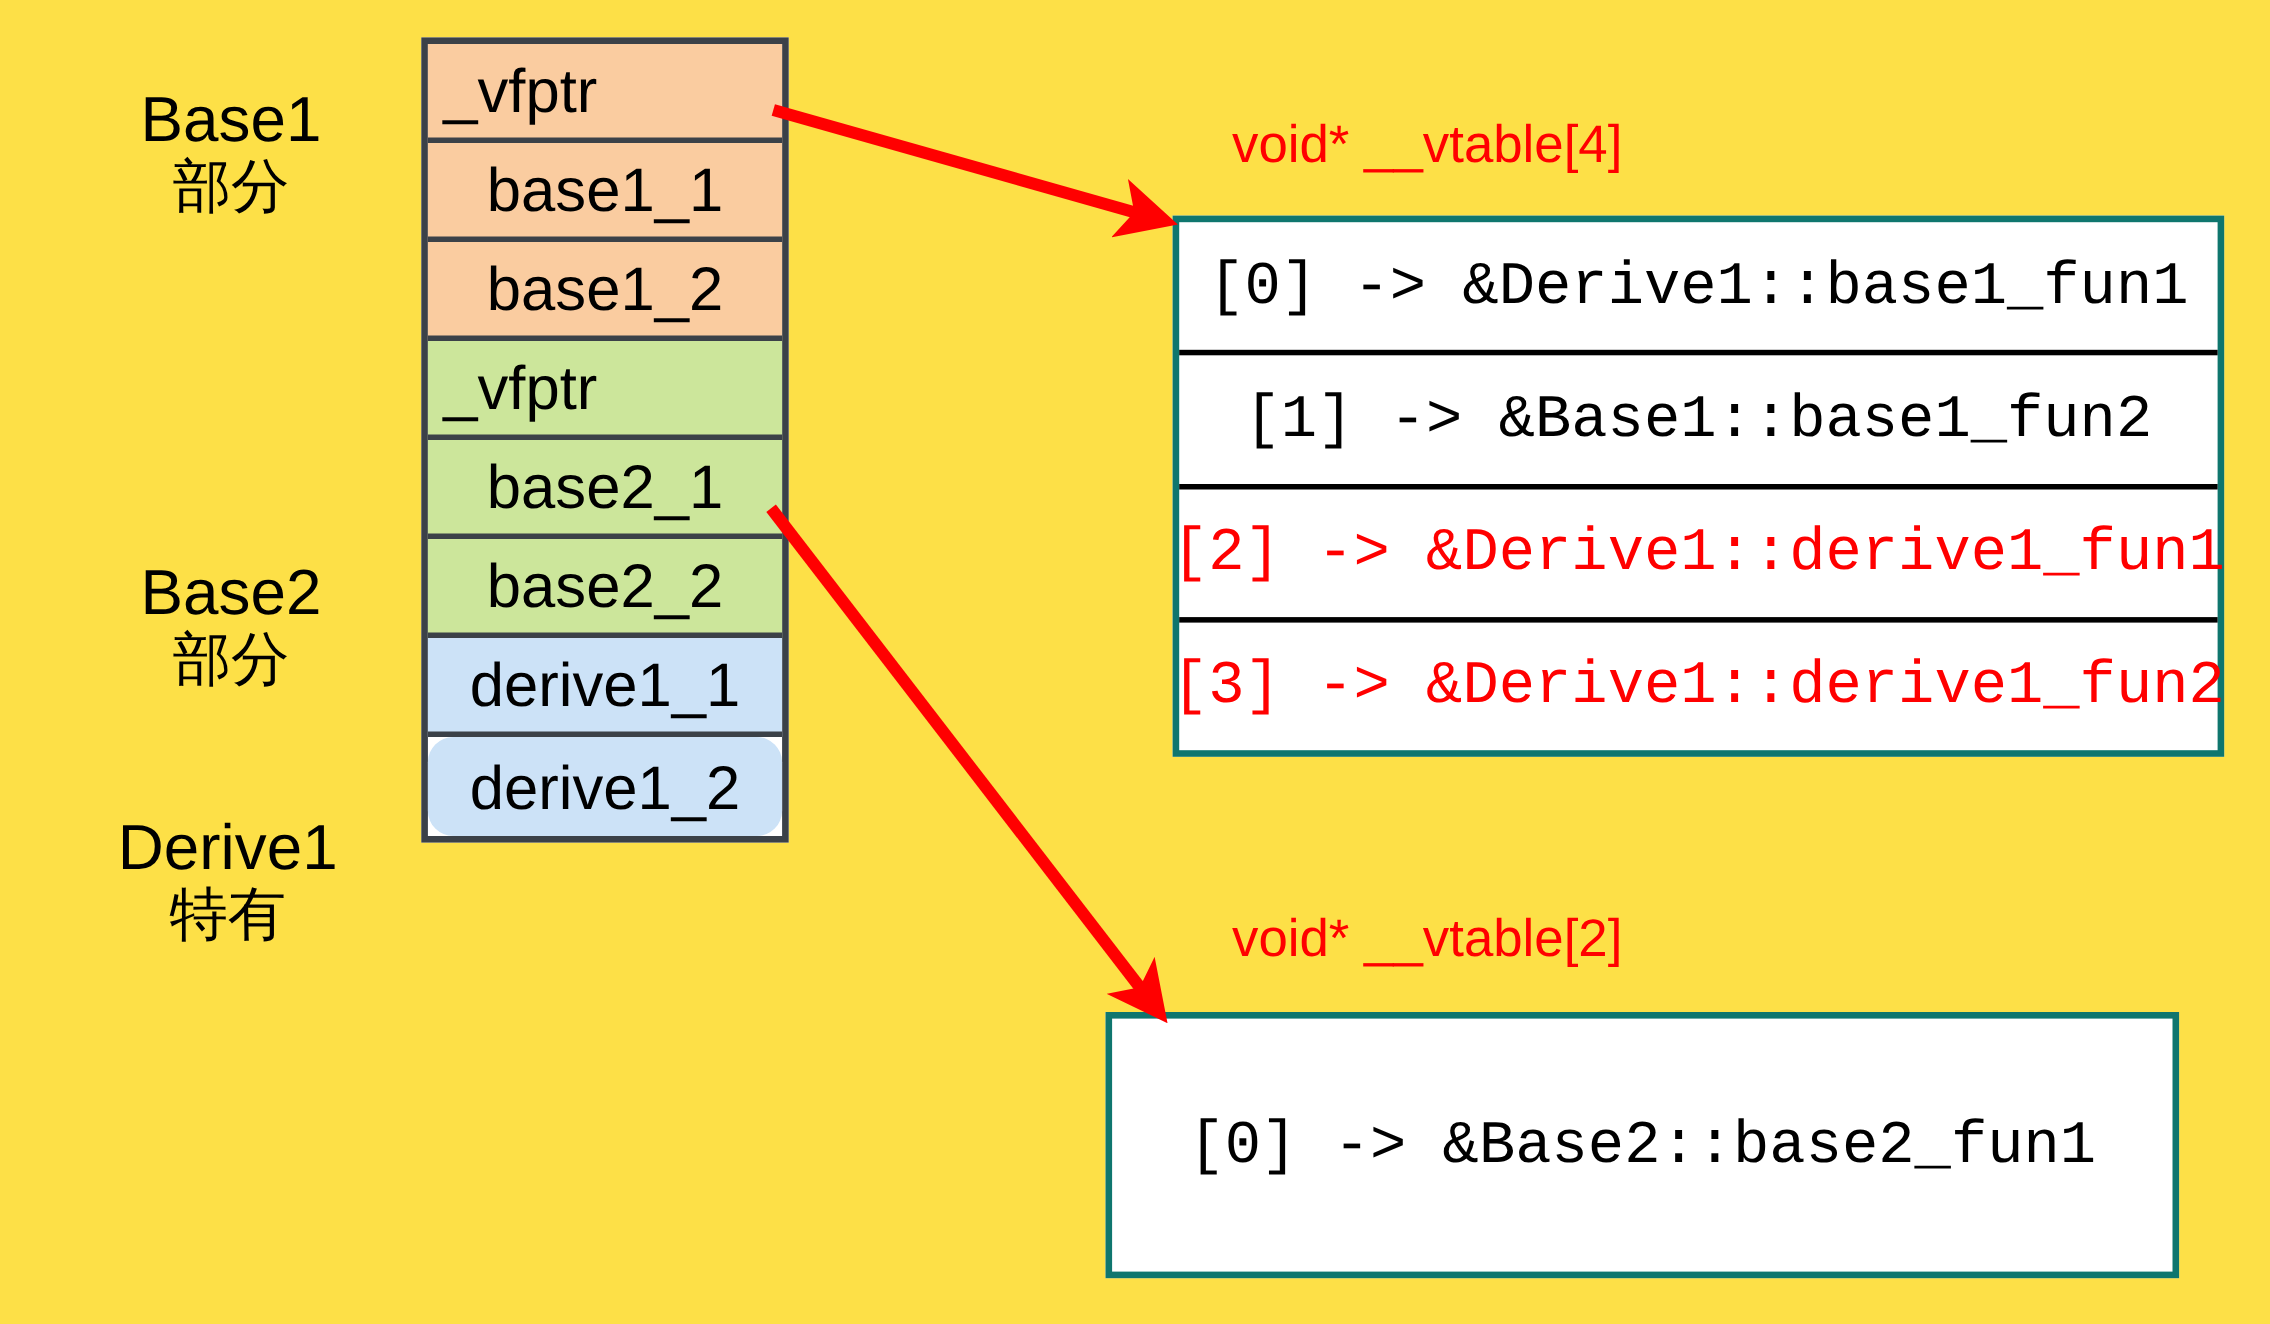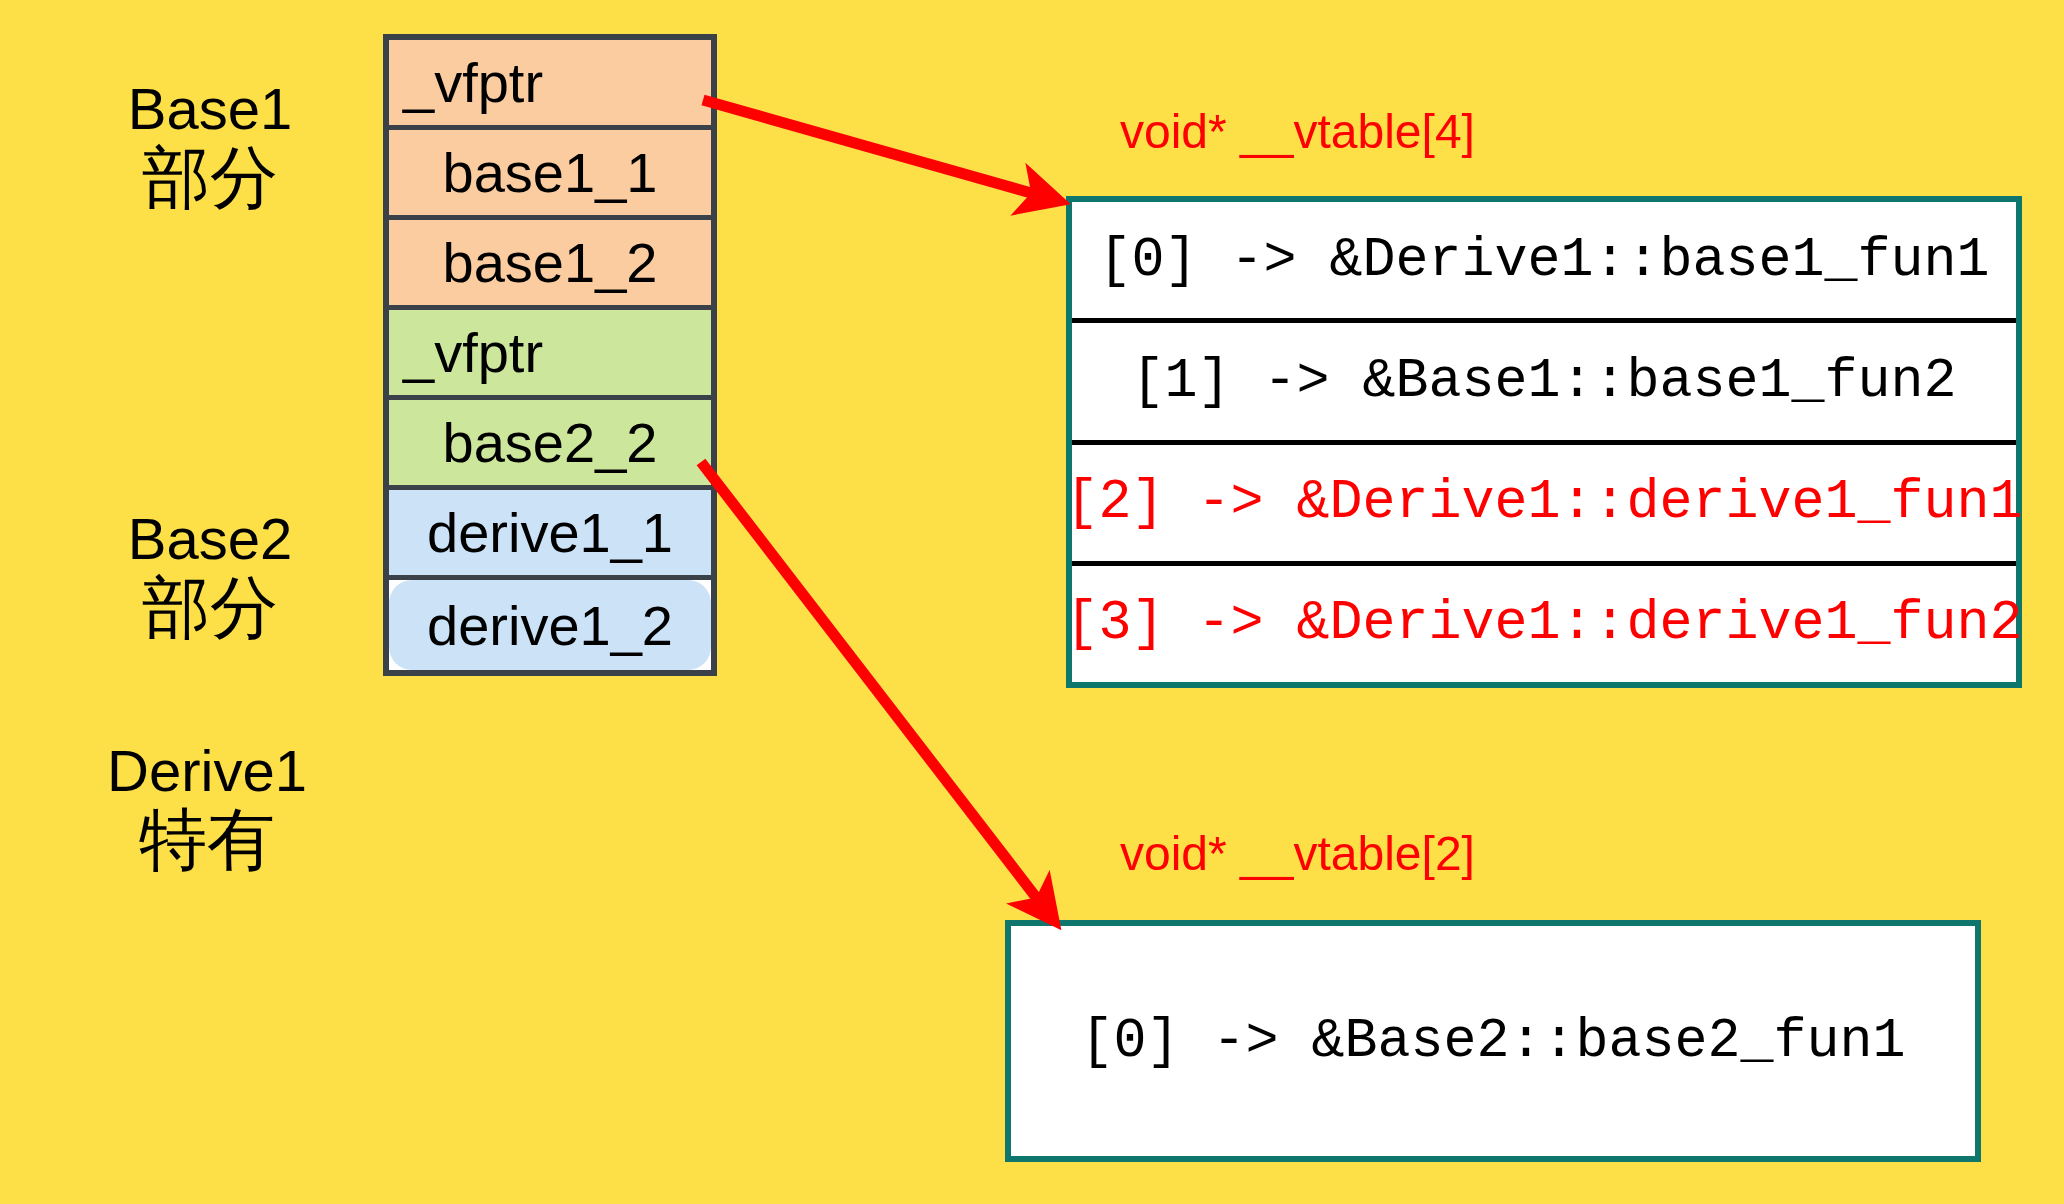--- a/index.html
+++ b/index.html
@@ -24,21 +24,21 @@
     position: absolute;
     text-align: center;
     color: #000000;
     line-height: 1.08;
     white-space: nowrap;
     font-size: 58px;
     font-weight: 400;
   }
   .section-label .cn {
     display: block;
-    font-size: 68px;
+    font-size: 53px;
   }
 
   #label-base1 { left: 60px; top: 78px;  width: 300px; }
   #label-base2 { left: 60px; top: 508px; width: 300px; }
   #label-derive1{ left: 42px; top: 740px; width: 330px; }
 
   
   #memory-layout {
     position: absolute;
     left: 383px;
@@ -139,20 +139,23 @@
       <span>_vfptr</span>
     </div>
     <div class="mem-cell orange left">
       <span>base1_1</span>
     </div>
     <div class="mem-cell orange left">
       <span>base1_2</span>
     </div>
     <div class="mem-cell green center">
       <span>_vfptr</span>
+    </div>
+    <div class="mem-cell green left">
+      <span>base2_1</span>
     </div>
     <div class="mem-cell green left">
       <span>base2_2</span>
     </div>
     <div class="mem-cell blue left">
       <span>derive1_1</span>
     </div>
     <div class="mem-cell blue left">
       <span>derive1_2</span>
     </div>

